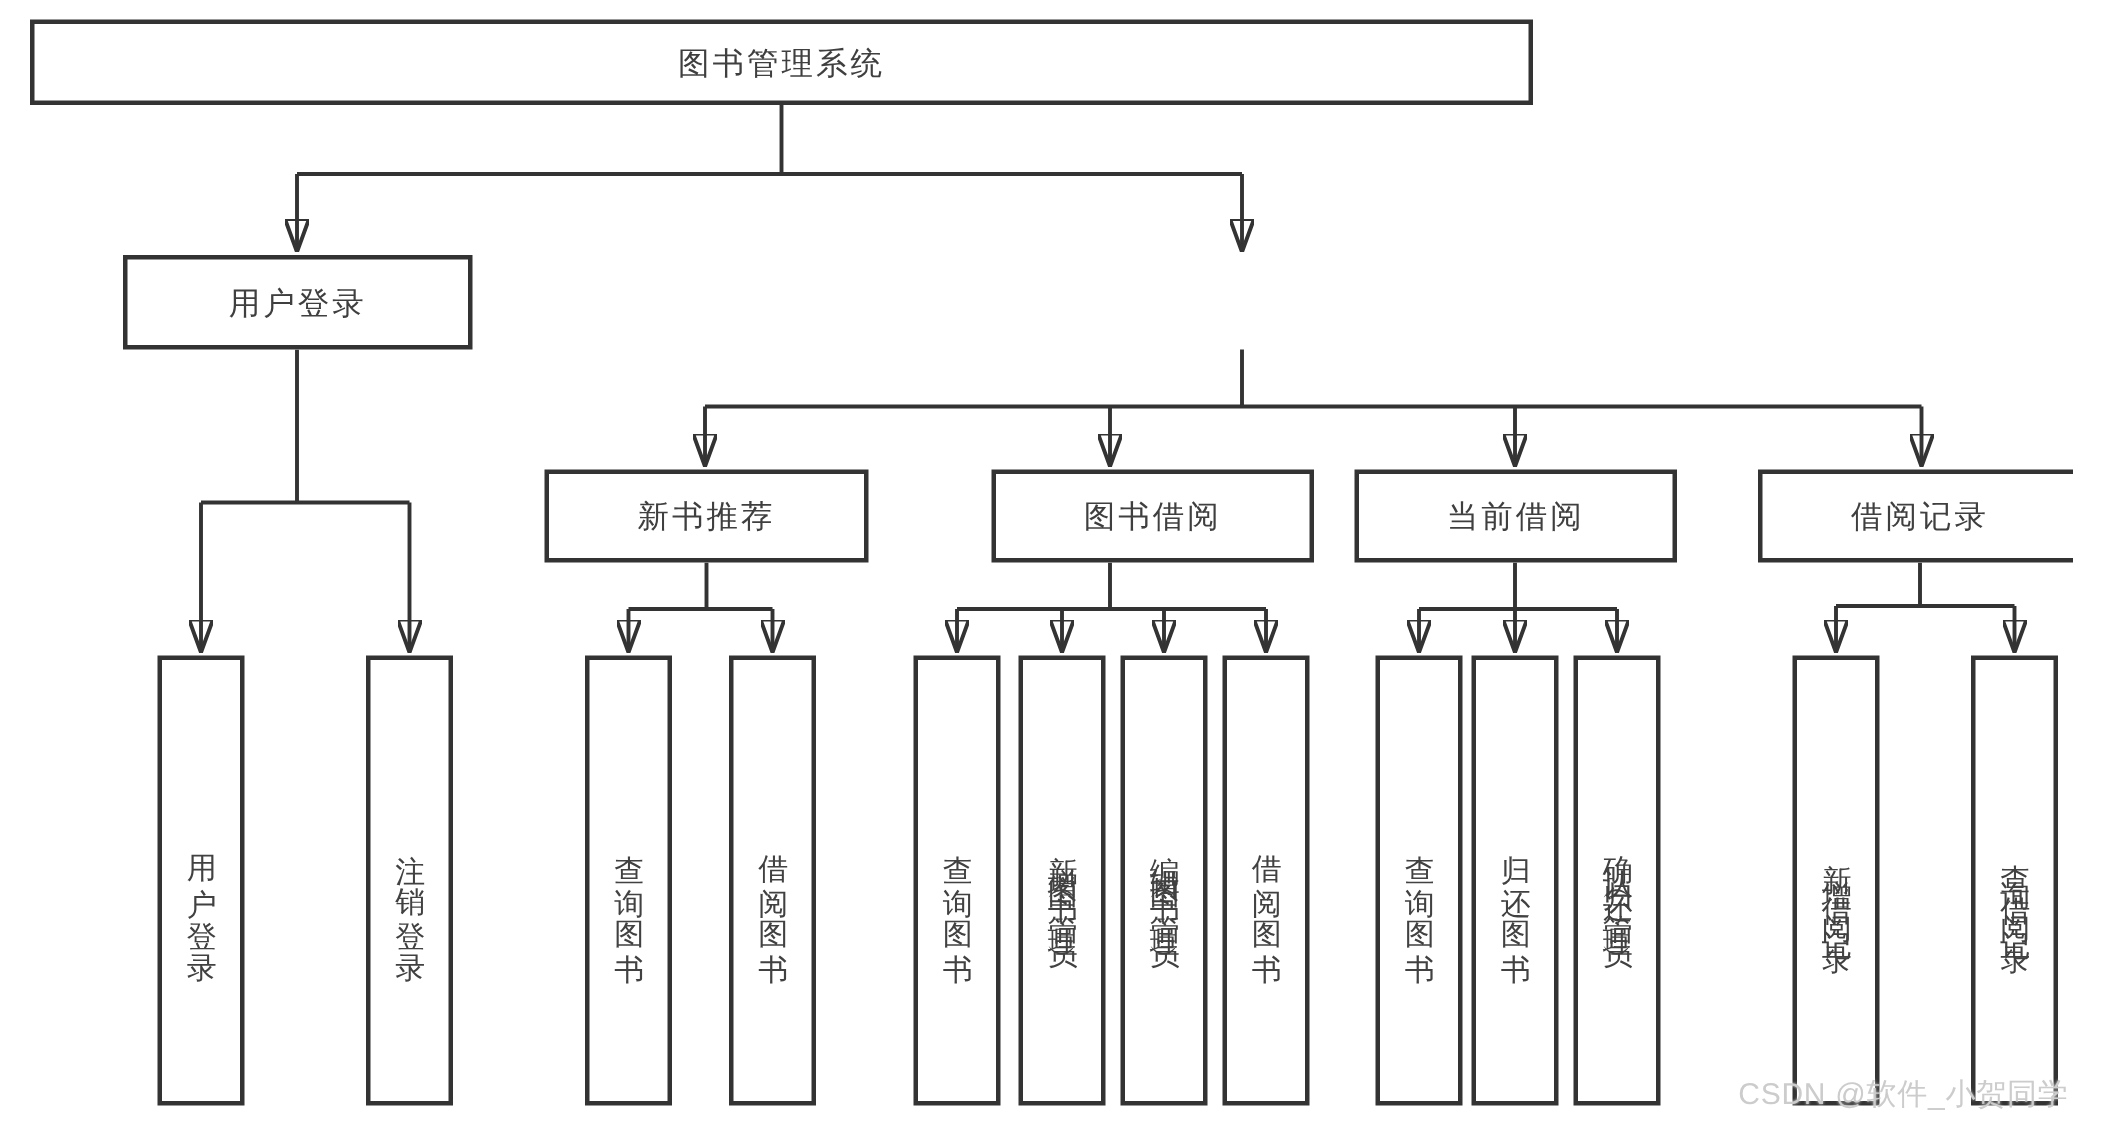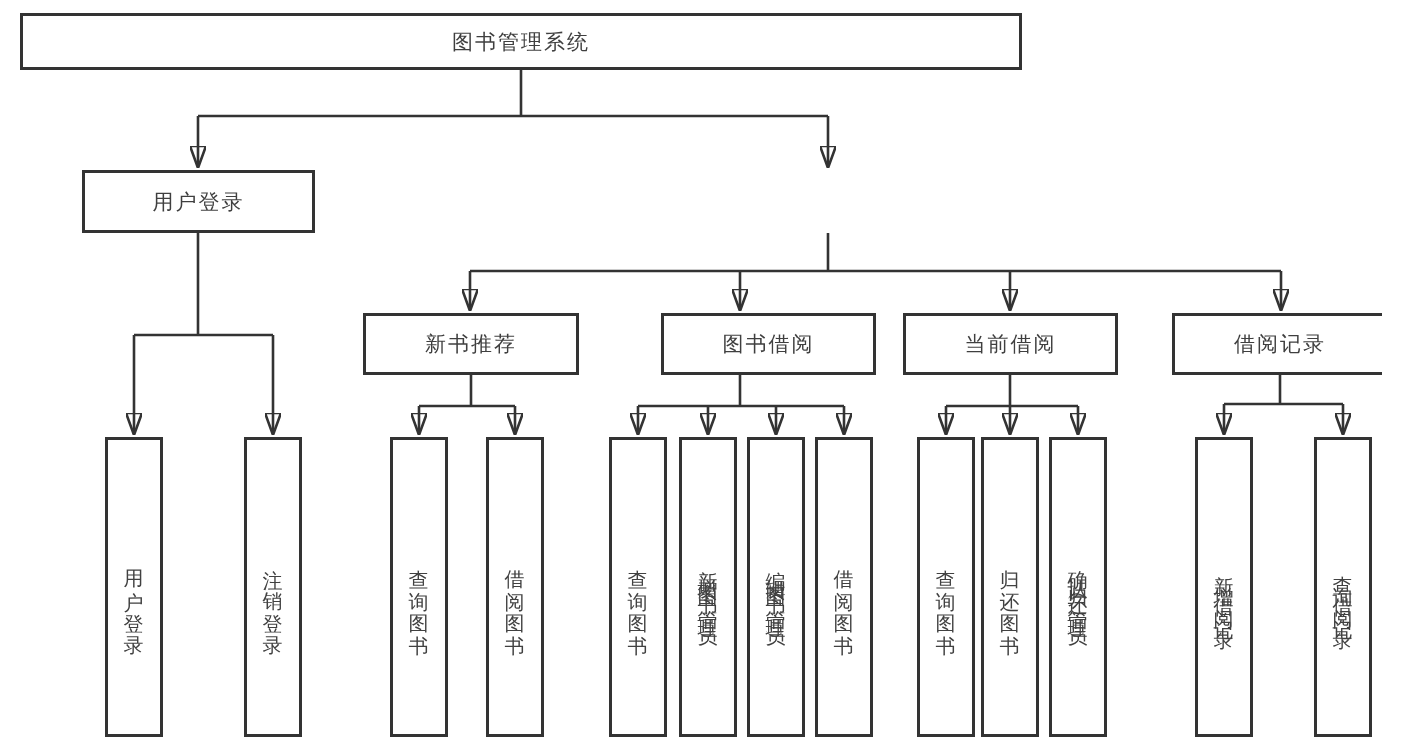--- a/index.html
+++ b/index.html
@@ -140,13 +140,14 @@
     <span class="vtext v9">确认归还（管理员）</span>
   </div>
 
   <div class="node leaf" style="left:1195px">
     <span class="vtext v6">新增借阅记录</span>
   </div>
   <div class="node leaf" style="left:1314px">
     <span class="vtext v6">查询借阅记录</span>
   </div>
 
+  <div class="watermark">CSDN @软件_小贺同学</div>
 </div>
 
 </body></html>

